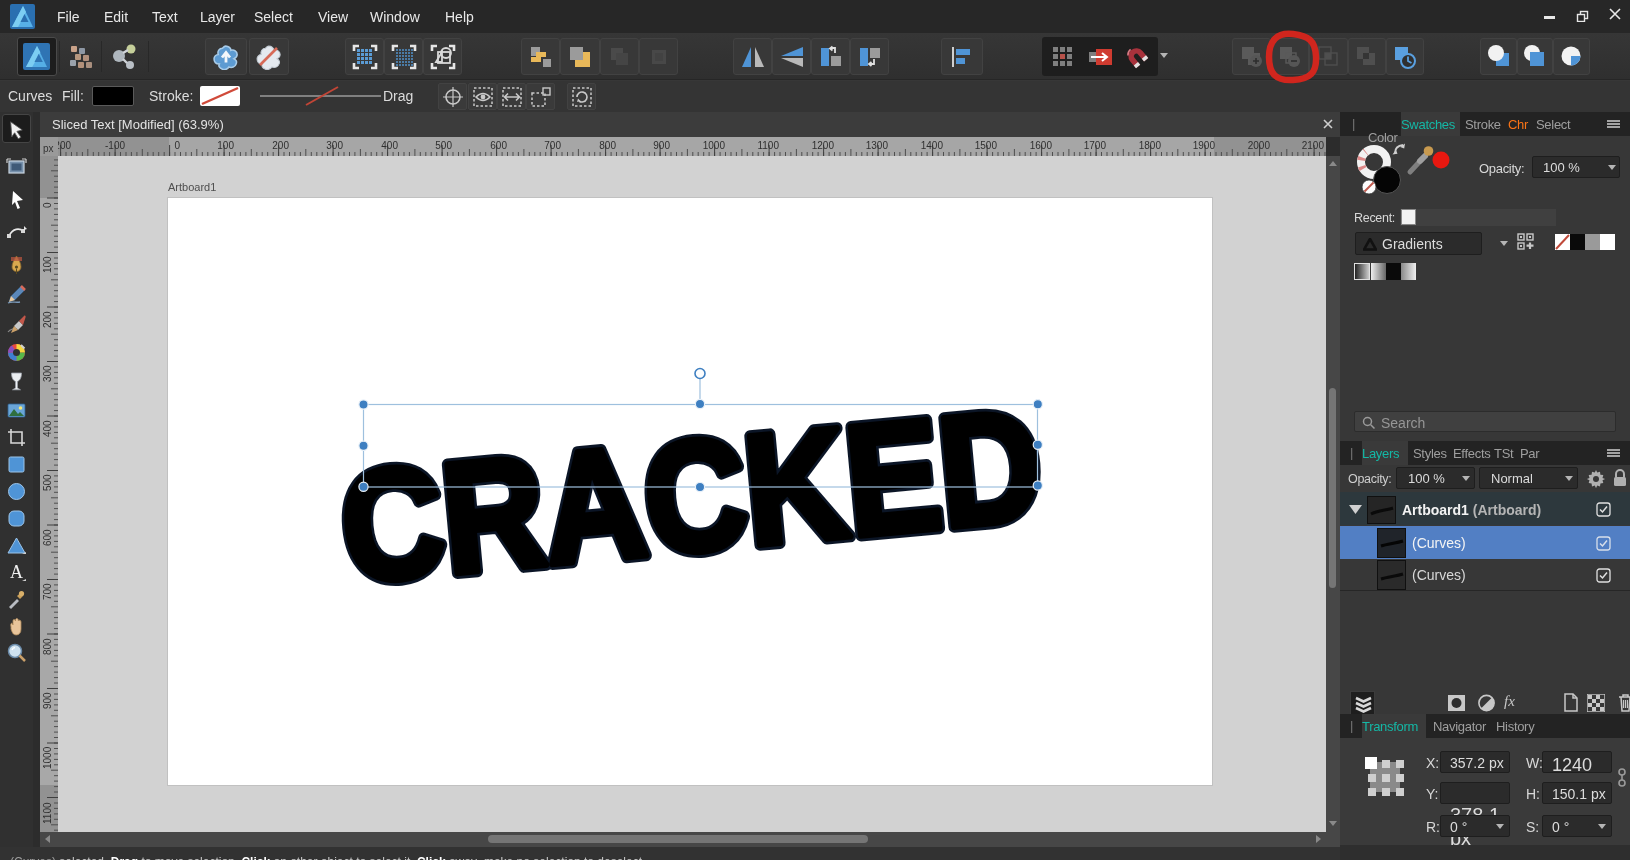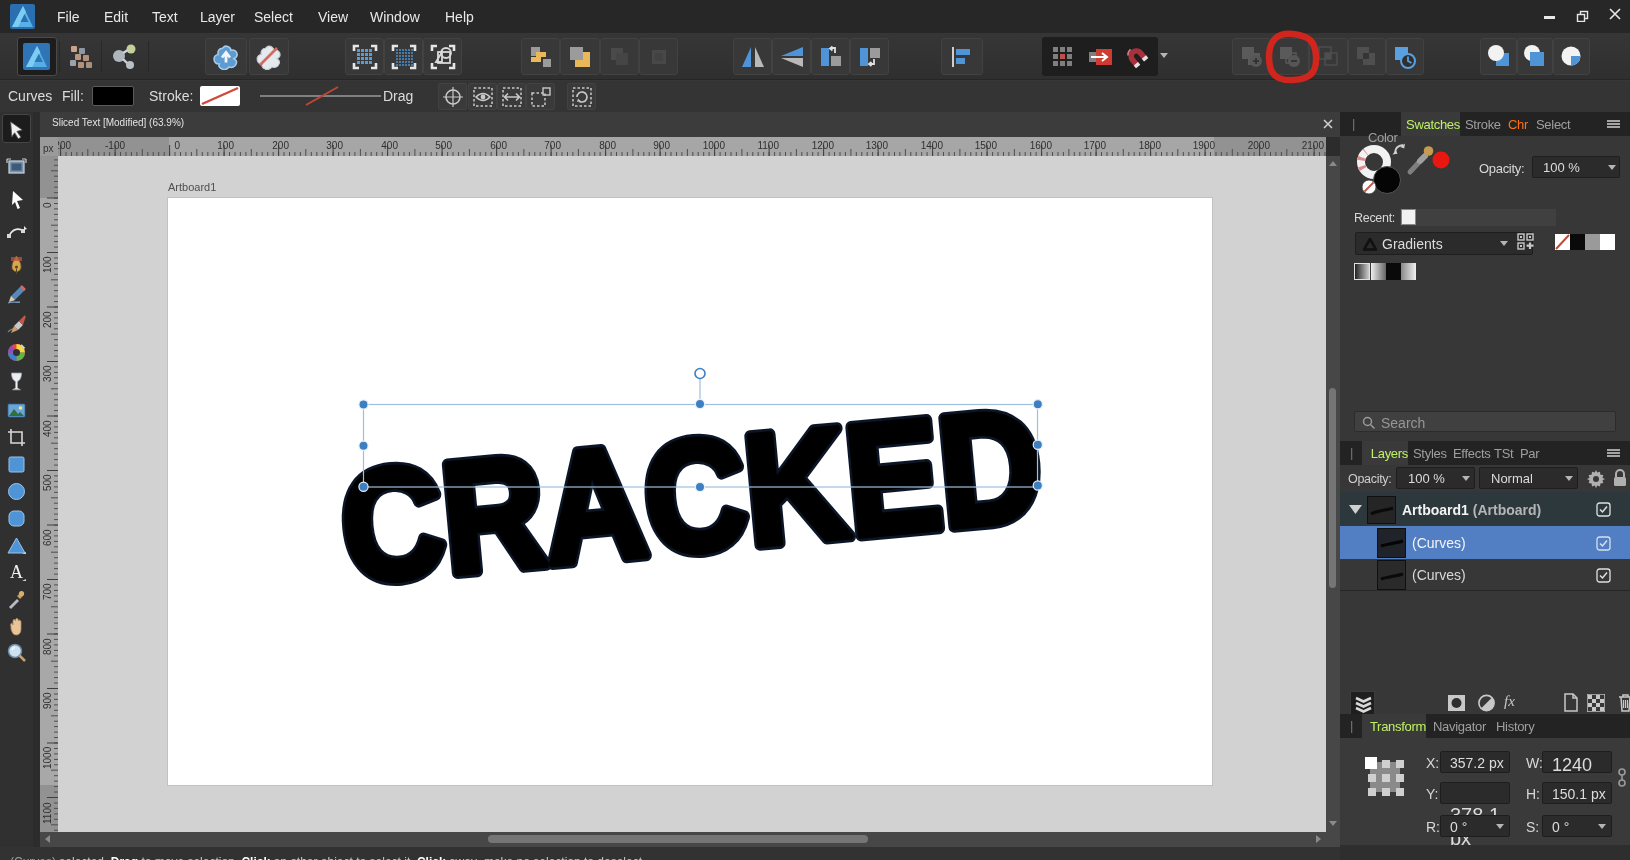--- a/index.html
+++ b/index.html
@@ -5,32 +5,32 @@
  font-family:"Liberation Sans",sans-serif;-webkit-font-smoothing:antialiased}
 .abs{position:absolute}
 .titlebar{left:0;top:0;width:1630px;height:33px;background:#272727}
 .menu{color:#e8e8e8;font-size:14px;top:9px}
 .toolbar{left:0;top:33px;width:1630px;height:47px;background:linear-gradient(#363636,#2f2f2f);border-bottom:1px solid #262626}
 .tbtn{position:absolute;top:5px;height:37px;border-radius:3px}
 .plate{background:#383838;border:1px solid #424242}
 .ctxbar{left:0;top:81px;width:1630px;height:37px;background:#343434;border-bottom:1px solid #282828;color:#dcdcdc;font-size:14px}
 .tools{left:0;top:112px;width:33px;height:748px;background:#303030}
 .docarea{left:33px;top:112px;width:1307px;height:748px;background:#2c2c2c}
-.tabbar{left:40px;top:112px;width:1300px;height:25px;background:#3c3c3c;color:#e3e3e3;font-size:10px}
+.tabbar{left:40px;top:112px;width:1300px;height:25px;background:#3c3c3c;color:#e3e3e3;font-size:13px}
 .hruler{left:58px;top:137px;width:1268px;height:19px;background:#929292;overflow:hidden}
 .vruler{left:40px;top:156px;width:18px;height:676px;background:#929292;overflow:hidden}
 .corner{left:40px;top:137px;width:18px;height:19px;background:#9a9a9a;color:#333;font-size:10px}
 .canvas{left:58px;top:156px;width:1268px;height:676px;background:#d2d2d2;overflow:hidden}
 .artboard{position:absolute;left:110px;top:42px;width:1044px;height:587px;background:#ffffff;box-shadow:0 0 0 1px rgba(0,0,0,0.08)}
 .vscroll{left:1326px;top:156px;width:14px;height:676px;background:#474747}
 .hscroll{left:40px;top:832px;width:1300px;height:15px;background:#474747}
 .statusbar{left:0;top:847px;width:1630px;height:13px;background:#323232;overflow:hidden;color:#c8c8c8;font-size:12px}
 .rpanel{left:1340px;top:112px;width:290px;height:748px;background:#373737}
 .tabstrip{position:absolute;left:0;width:290px;background:#232323;color:#9f9f9f;font-size:13px}
-.tab-active{position:absolute;background:#3a3a3a;color:#bef264;text-align:right}
+.tab-active{position:absolute;background:#3a3a3a;color:#14b8a6;text-align:left}
 .ddown{position:absolute;background:#2b2b2b;border:1px solid #1e1e1e;border-radius:2px;color:#dcdcdc;font-size:13px}
 .caret{position:absolute;width:0;height:0;border-left:4px solid transparent;border-right:4px solid transparent;border-top:5px solid #b5b5b5}
 .num{position:absolute;color:#2f2f2f;font-size:10px}
 .vnum{position:absolute;color:#2f2f2f;font-size:10px;transform:rotate(-90deg);transform-origin:left top}
 </style></head><body>
 
 <div class="abs titlebar">
 <svg class="abs" style="left:10px;top:4px" width="25" height="25" viewBox="0 0 25 25">
 <rect width="25" height="25" rx="2" fill="#2a6fb0"></rect>
 <path d="M2 23 L13 2 L23 23 Z" fill="#57b0e8"></path>
@@ -966,21 +966,21 @@
 <circle cx="87" cy="20" r="8.5" fill="#e81810"></circle>
 </svg>
 <span class="abs" style="left:139px;top:49px;color:#d8d8d8;font-size:13px;letter-spacing:-0.3px">Opacity:</span>
 <div class="ddown" style="left:192px;top:44px;width:88px;height:22px">
       <span style="position:absolute;left:10px;top:3px">100 %</span>
     </div>
 <div class="caret" style="left:268px;top:53px"></div>
 <div class="abs" style="left:60px;top:97px;width:156px;height:17px;background:#404040"></div>
 <span class="abs" style="left:14px;top:99px;color:#d8d8d8;font-size:12.5px;letter-spacing:-0.3px">Recent:</span>
 <div class="abs" style="left:61px;top:97px;width:15px;height:16px;background:#f2f2f2;border:1px solid #888"></div>
-<div class="ddown" style="left:15px;top:120px;width:178px;height:23px">
+<div class="ddown" style="left:15px;top:120px;width:127px;height:23px">
       <svg style="position:absolute;left:7px;top:5px" width="14" height="13">
         <path d="M7 1 L13 11.5 H1 Z" fill="none" stroke="#111" stroke-width="2.6" stroke-linejoin="round"></path>
       </svg>
       <span style="position:absolute;left:26px;top:3px;font-size:14px">Gradients</span>
     </div>
 <div class="caret" style="left:160px;top:129px"></div>
 <svg class="abs" style="left:177px;top:121px" width="19" height="19" viewBox="0 0 19 19">
 <rect x="1" y="1" width="6" height="6" fill="none" stroke="#c8c8c8" stroke-width="1.4"></rect>
       <rect x="3" y="3" width="2" height="2" fill="#c8c8c8"></rect>
 <rect x="10" y="1" width="6" height="6" fill="none" stroke="#c8c8c8" stroke-width="1.4"></rect>

